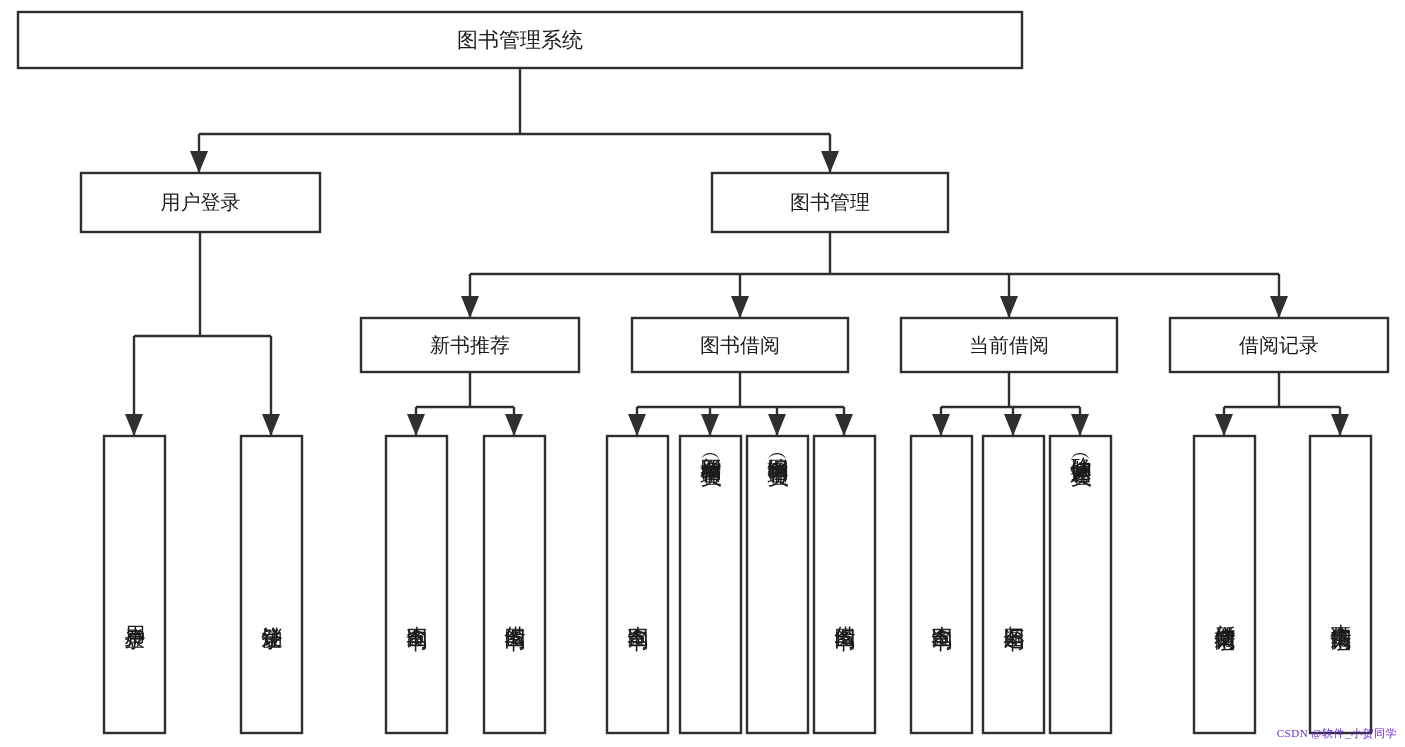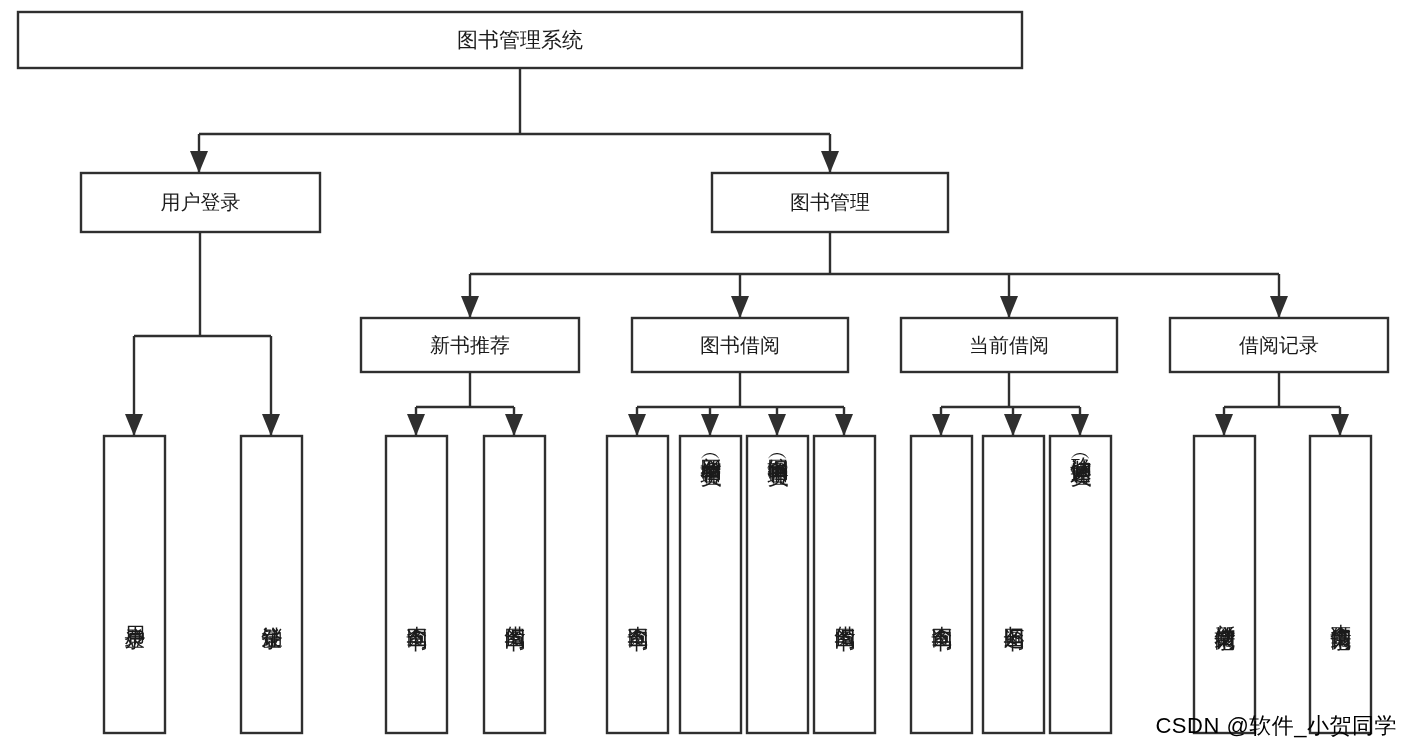--- a/index.html
+++ b/index.html
@@ -67,23 +67,23 @@
     font-size: 21px;
     line-height: 1.18;
     letter-spacing: 1.5px;
     color: #1b1b1b;
     white-space: nowrap;
   }
   .watermark {
     position: absolute;
     right: 8px;
     bottom: 6px;
-    font-family: Liberation Sans, sans-serif;
-    font-size: 22px;
-    color: #000000;
+    font-family: Liberation Serif, serif;
+    font-size: 11px;
+    color: #6d28d9;
     letter-spacing: 0.5px;
     white-space: nowrap;
   }
 </style>
 </head>
 <body>
 
 <div id="diagram-root">
 
   <svg class="diagram-canvas" id="diagram-canvas" viewBox="0 0 1405 747" xmlns="http://www.w3.org/2000/svg">

